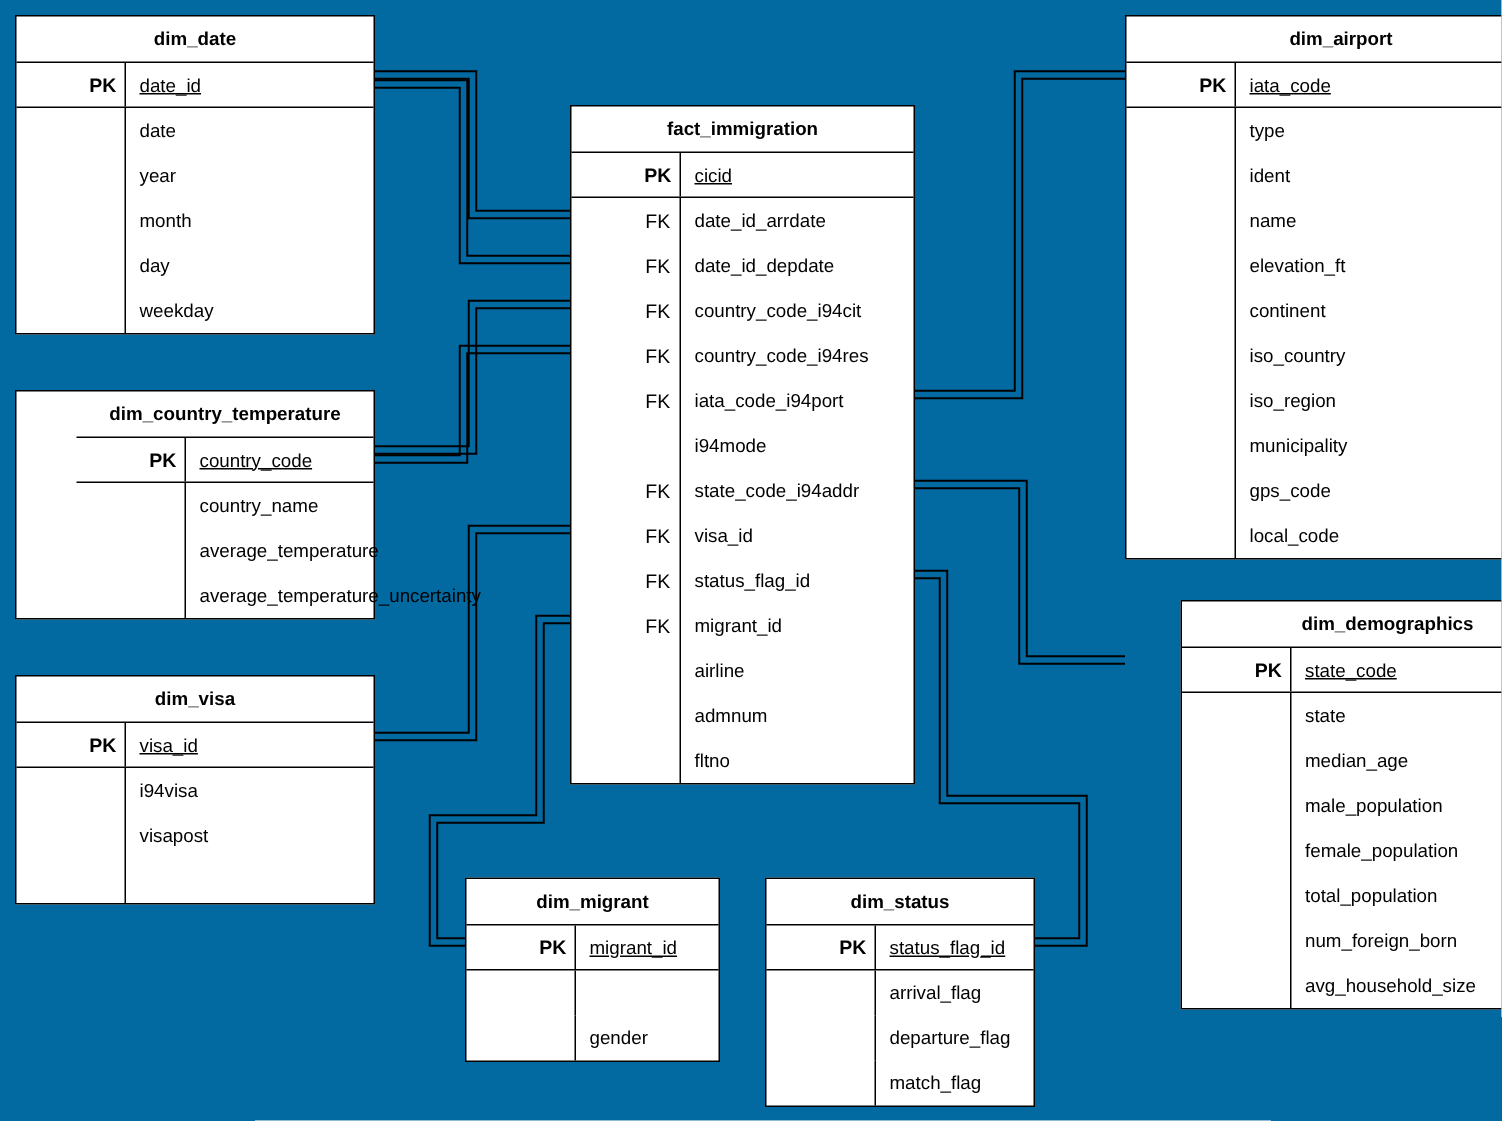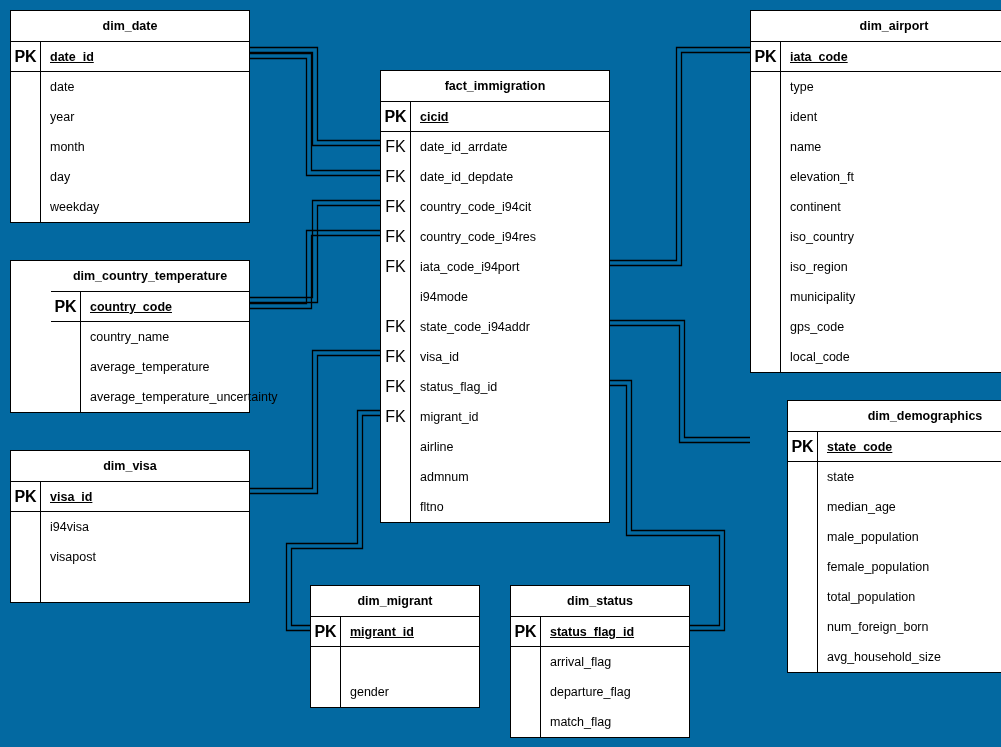--- a/index.html
+++ b/index.html
@@ -56,38 +56,39 @@
     box-sizing: border-box;
   }
   .key-cell {
     width: 30px;
     min-width: 30px;
     border-right: 1.4px solid #000000;
     box-sizing: border-box;
     display: flex;
     align-items: center;
     justify-content: center;
-    font-size: 16px;
+    font-size: 13px;
     font-weight: bold;
     color: #000000;
+    margin-left: 43px;
   }
   .ent-pkrow .key-cell { font-weight: bold; }
   .ent-row .key-cell { font-weight: normal; }
   .name-cell {
     flex: 1 1 auto;
     display: flex;
     align-items: center;
     padding-left: 9px;
     font-size: 12.5px;
     color: #000000;
     white-space: nowrap;
     box-sizing: border-box;
   }
   .pk-name {
-    font-weight: bold;
+    font-weight: normal;
     text-decoration: underline;
   }
   .conn-line {
     fill: none;
     stroke: #000000;
     stroke-width: 1.3;
   }
 </style>
 </head>
 <body>

